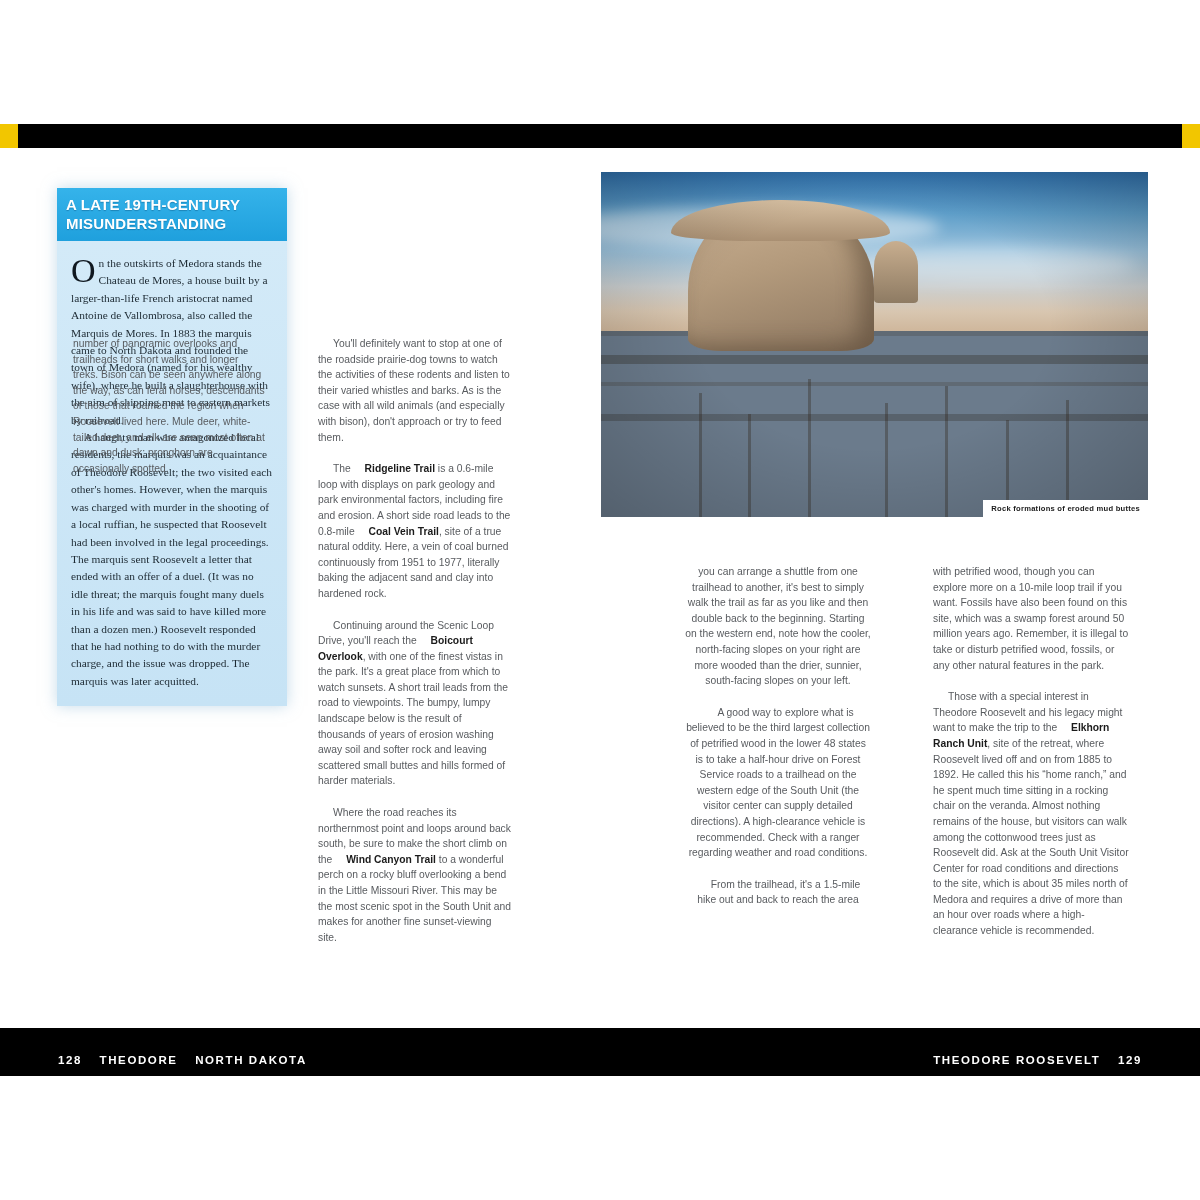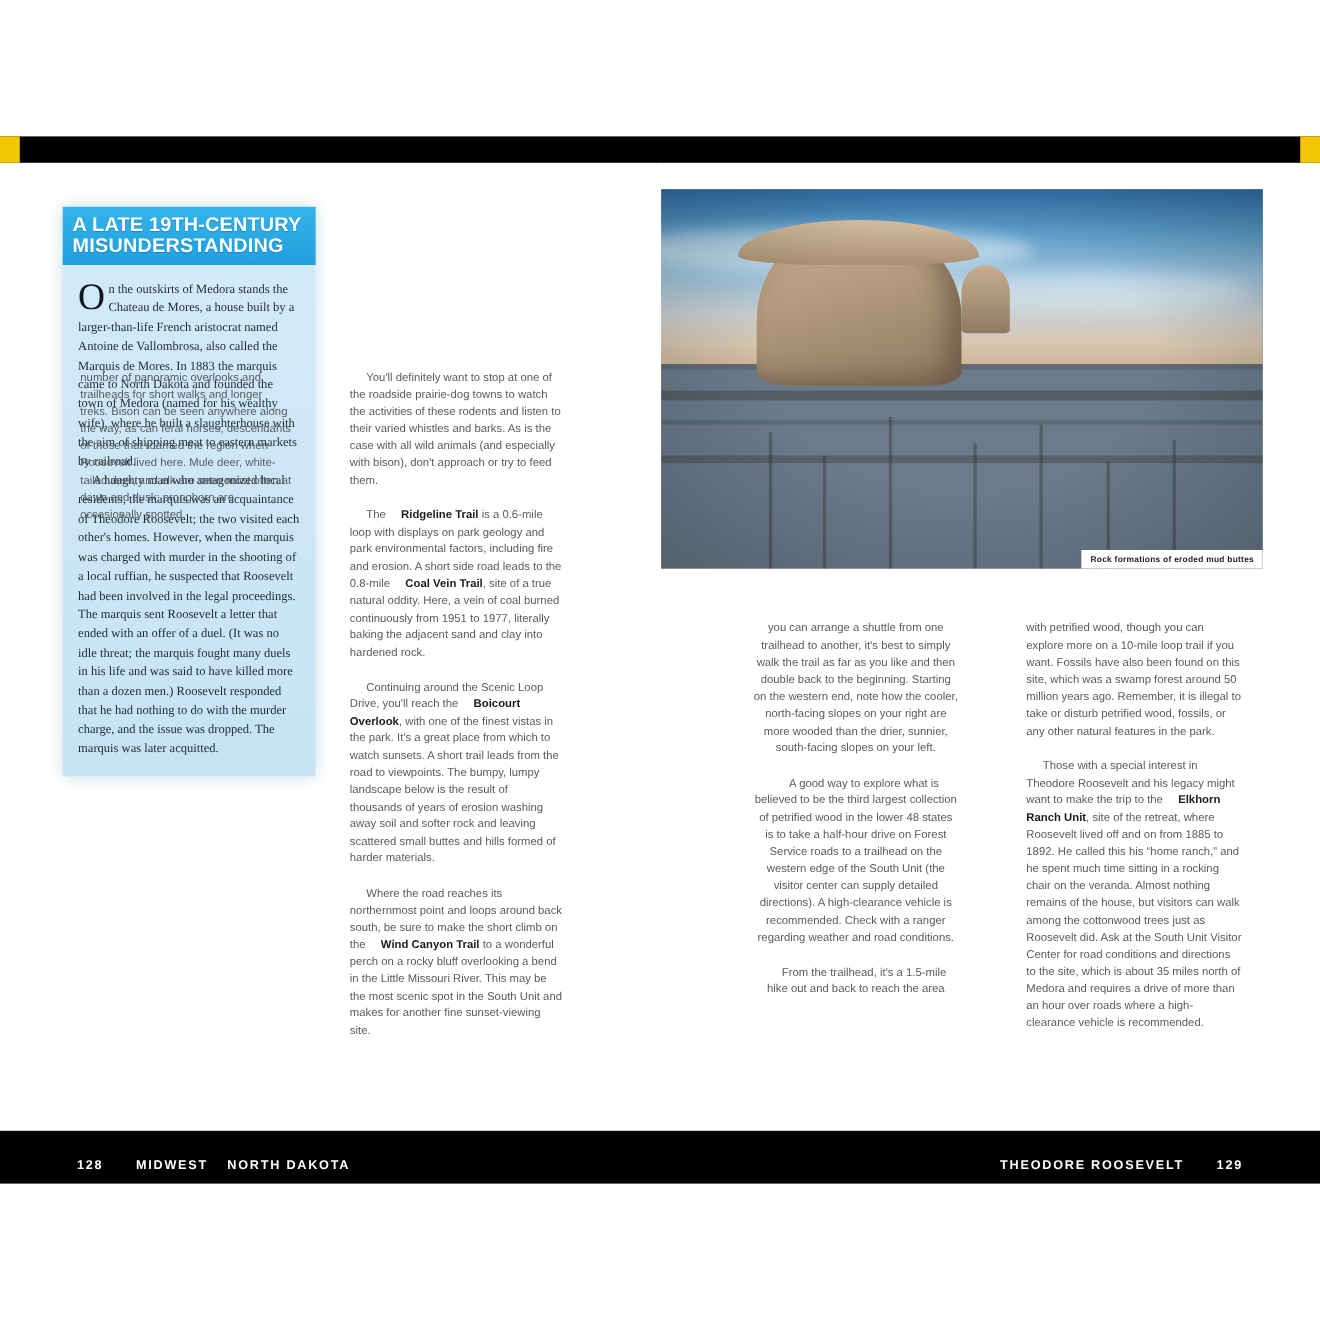--- a/index.html
+++ b/index.html
@@ -60,21 +60,21 @@
     color: #ffffff;
     font-size: 11.5px;
     font-weight: bold;
     letter-spacing: 1.6px;
     white-space: nowrap;
   }
   .footer-left  { left: 58px; }
   .footer-right { right: 58px; text-align: right; }
   .folio {
     display: inline-block;
-    margin: 0 12px;
+    margin: 0 0;
   }
   .footer-sep { display:inline-block; width: 8px; }
 
   
   .content {
     position: absolute;
     left: 0;
     top: 24px;
     width: 1200px;
     height: 880px;
@@ -120,21 +120,21 @@
     width: 230px;
     box-shadow: 0 0 14px rgba(150,190,215,0.55);
   }
   .sidebar-header {
     background: #2eaae4;
     background: linear-gradient(180deg, #35b3ea 0%, #1fa0dd 100%);
     padding: 7px 9px 8px 9px;
   }
   .sidebar-header h2 {
     margin: 0;
-    font-size: 18px;
+    font-size: 15px;
     line-height: 19px;
     font-weight: bold;
     color: #ffffff;
     letter-spacing: 0.2px;
     text-shadow: 0 1px 1px rgba(0,60,100,0.35);
   }
   .sidebar-body {
     background: #cfe8f7;
     background: linear-gradient(180deg, #d3eaf8 0%, #c6e3f5 100%);
     padding: 14px 14px 16px 14px;
@@ -344,21 +344,21 @@
           <p><span>Those with a special interest in Theodore Roosevelt and his legacy might want to make the trip to the </span><b>Elkhorn Ranch Unit</b><span>, site of the retreat, where Roosevelt lived off and on from 1885 to 1892. He called this his “home ranch,” and he spent much time sitting in a rocking chair on the veranda. Almost nothing remains of the house, but visitors can walk among the cottonwood trees just as Roosevelt did. Ask at the South Unit Visitor Center for road conditions and directions to the site, which is about 35 miles north of Medora and requires a drive of more than an hour over roads where a high-clearance vehicle is recommended.</span></p>
         </div>
 
       <div class="gutter"></div>
     </div>
 
     <div class="band-bottom">
       <div class="footer-left">
         <span class="folio">128</span>
         <span class="footer-sep"></span>
-        <span>MIDWEST</span>
+        <span>THEODORE</span>
         <span class="footer-sep"></span>
         <span>NORTH DAKOTA</span>
       </div>
       <div class="footer-right">
         <span>THEODORE ROOSEVELT</span>
         <span class="footer-sep"></span>
         <span class="folio">129</span>
       </div>
     </div>
 

